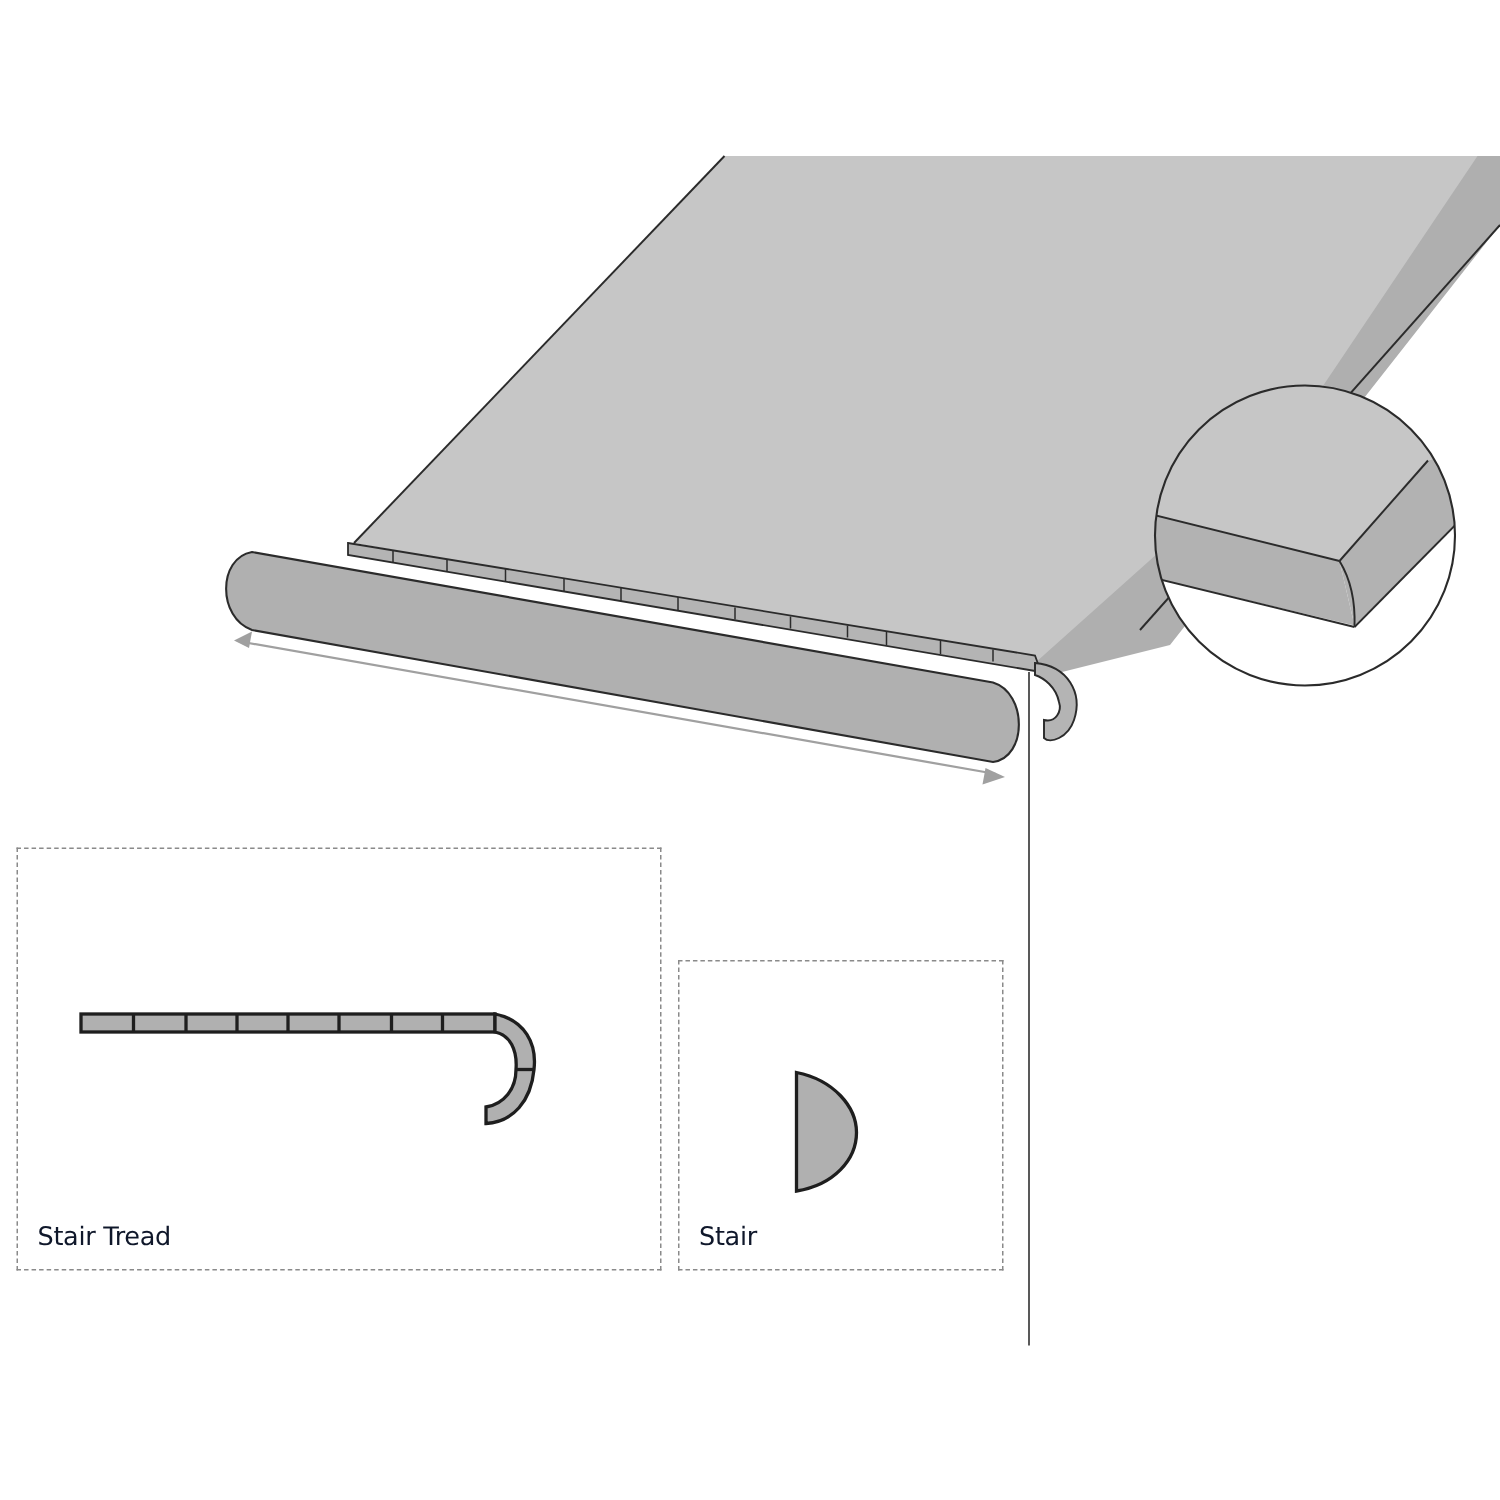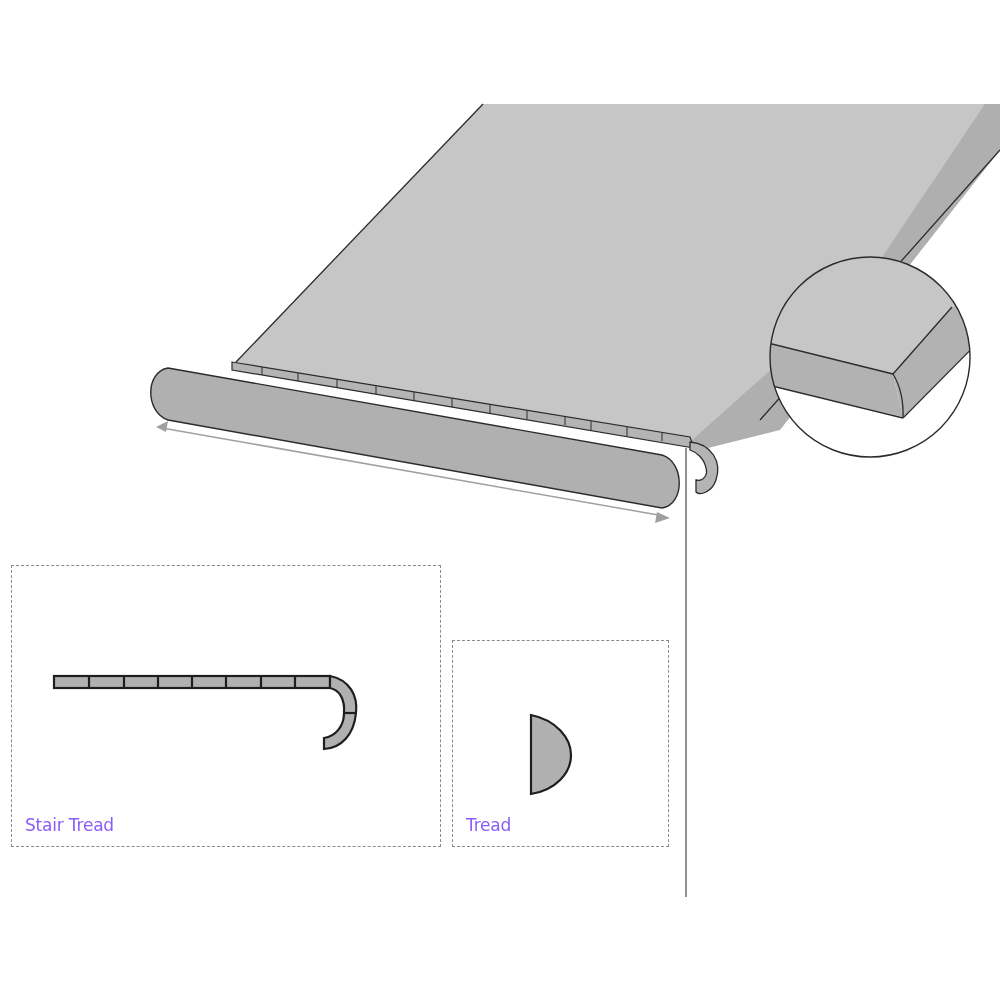--- a/index.html
+++ b/index.html
@@ -2,21 +2,21 @@
 <html><head>
   <meta charset="utf-8">
   <style>
     html, body { margin: 0; padding: 0; background: #ffffff; }
     body { width: 1000px; height: 1000px; position: relative; overflow: hidden; font-family: "DejaVu Sans", sans-serif; }
     #diagram { position: absolute; left: 0; top: 0; width: 1000px; height: 1000px; }
     .label {
       position: absolute;
       font-family: "DejaVu Sans", sans-serif;
       font-size: 17px;
-      color: #8b5cf6;
+      color: #0f172a;
       letter-spacing: -0.2px;
     }
     .dashed-box {
       position: absolute;
       border: 1.5px dashed #8a8a8a;
       box-sizing: border-box;
     }
   </style>
 </head>
 <body>
@@ -90,13 +90,13 @@
     <line x1="344" y1="713" x2="356" y2="713"></line>
   </g>
 
   <path d="M531,715 C556,720 571,738 571,755 C571,773 556,790 531,794 Z" fill="#b0b0b0" stroke="#1e1e1e" stroke-width="2.2"></path>
 </svg>
 
 <div class="dashed-box" style="left:11px; top:565px; width:430px; height:282px;"></div>
 <div class="label" style="left:25px; top:815px;">Stair Tread</div>
 
 <div class="dashed-box" style="left:452px; top:640px; width:217px; height:207px;"></div>
-<div class="label" style="left:466px; top:815px;">Tread</div>
+<div class="label" style="left:466px; top:815px;">Stair</div>
 
 </body></html>

